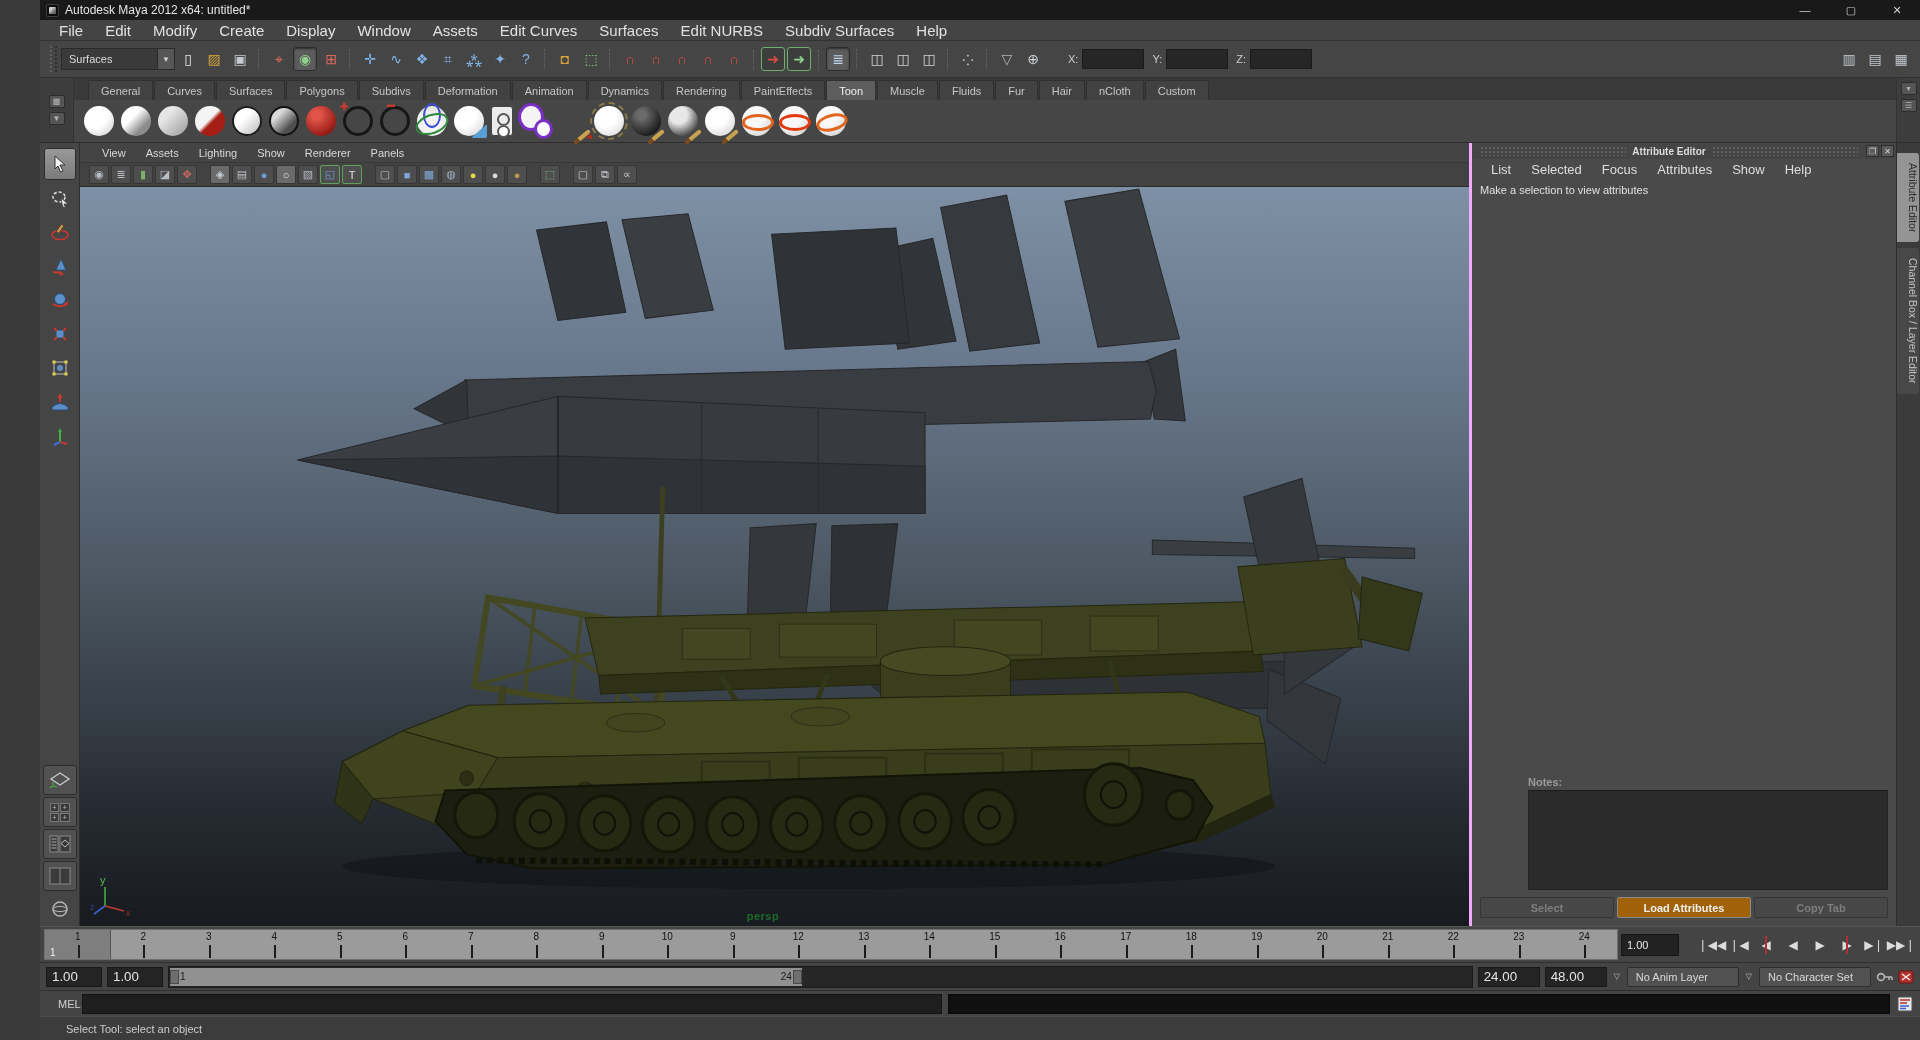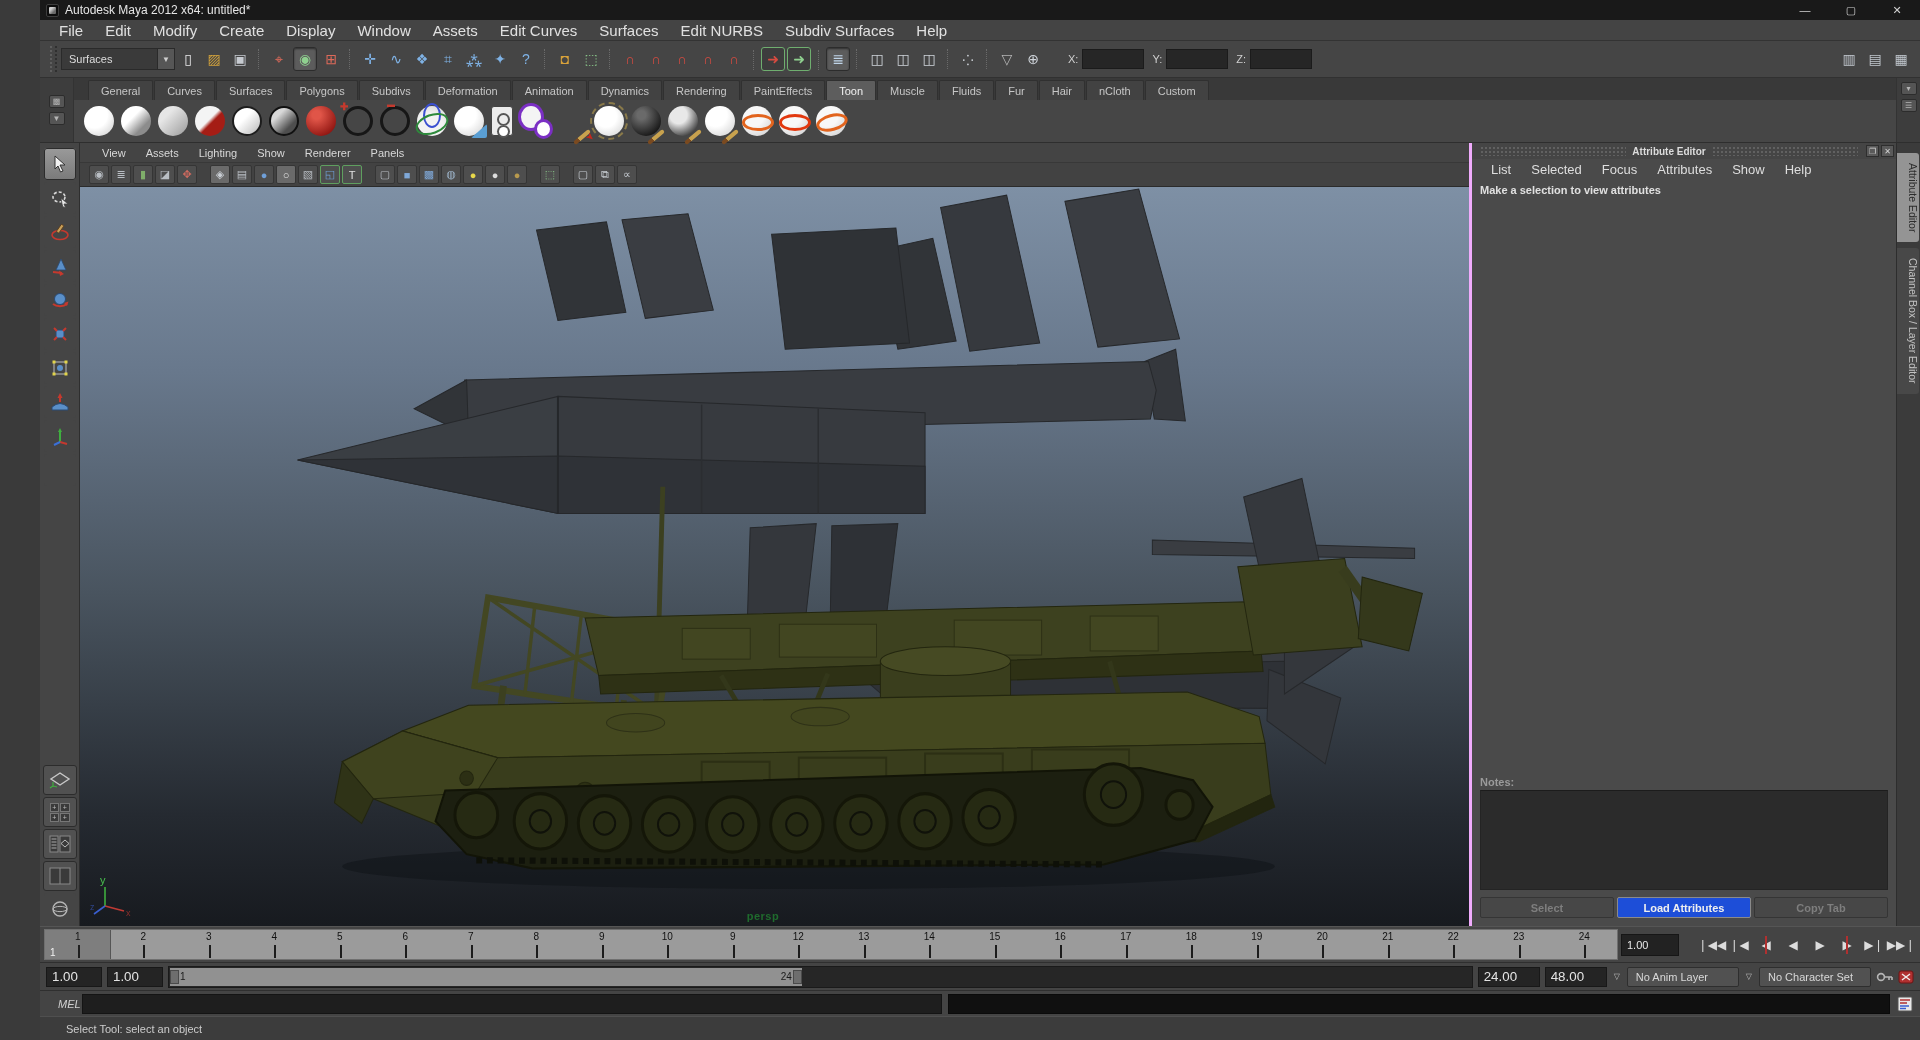--- a/index.html
+++ b/index.html
@@ -113,29 +113,29 @@
   
   .right-panel { width:424px; background:#4a4a4a; display:flex; flex-direction:column; flex:0 0 auto; }
   .ae-titlebar { height:16px; display:flex; align-items:center; background:#454545; padding:0 2px; }
   .ae-dots { flex:1; height:10px; margin:0 6px;
      background-image:radial-gradient(#616161 1px, transparent 1px); background-size:4px 4px; }
   .ae-title { font-size:10px; color:#dcdcdc; font-weight:bold; }
   .ae-winbtn { width:13px; height:12px; background:#5a5a5a; border:1px solid #2e2e2e; color:#d5d5d5; font-size:8px;
      display:flex; align-items:center; justify-content:center; margin-left:2px; }
   .ae-menubar { height:20px; display:flex; align-items:center; padding-left:10px; gap:2px; background:#4a4a4a; }
   .ae-menubar .menu-item { padding:0 9px; color:#dedede; font-size:13px; }
-  .ae-message { padding:5px 8px; color:#e0e0e0; font-size:11px;font-weight:bold; }
+  .ae-message { padding:5px 8px; color:#e0e0e0; font-size:11px; }
   .ae-body { flex:1; }
-  .ae-notes { padding:0 8px; }
+  .ae-notes { padding:0 8px;margin-left:48px; }
   .ae-notes-label { color:#9b9b9b; font-weight:bold; font-size:11px; margin-bottom:2px; }
   .ae-notes textarea { width:100%; height:100px; background:#2b2b2b; border:1px solid #242424; border-top-color:#1c1c1c; resize:none; color:#ddd; }
   .ae-buttons { display:flex; gap:3px; padding:5px 8px 8px 8px;font-weight:bold; }
   .ae-buttons .btn { flex:1; height:21px; border-radius:2px; background:#474747; border:1px solid #353535;
      color:#7e7e7e; font-size:11px; display:flex; align-items:center; justify-content:center; }
-  .ae-buttons .btn.primary { background:#1d4ed8; border-color:#8a8a8a; color:#efefef; }
+  .ae-buttons .btn.primary { background:#a16207; border-color:#8a8a8a; color:#efefef; }
 
   
   .side-strip { width:24px; background:#3b3b3b; border-left:1px solid #2d2d2d; display:flex; flex-direction:column; padding-top:10px; flex:0 0 auto; }
   .side-tab { writing-mode:vertical-rl; padding:10px 0; text-align:center; font-size:10.5px; border-radius:0 3px 3px 0;
      margin-bottom:6px; width:22px; }
   .side-tab.active { background:#949494; color:#2c2c2c; }
   .side-tab.inactive { background:#484848; color:#c2c2c2; }
 
   
   .timeline-row { height:36px; background:#444; display:flex; align-items:stretch; flex:0 0 auto; border-top:1px solid #555; }
@@ -160,21 +160,21 @@
   .range-bar { position:absolute; left:1px; top:1px; bottom:1px; width:48.5%; background:#919191; display:flex; align-items:center; justify-content:space-between; padding:0 10px; color:#1b1b1b; font-size:10px; }
   .range-bar::before, .range-bar::after { content:""; position:absolute; top:2px; bottom:2px; width:7px; background:#6e6e6e; border:1px solid #4a4a4a; }
   .range-bar::before { left:0; } .range-bar::after { right:0; }
   .dd-arrow { color:#bcbcbc; font-size:8px; padding:0 2px; }
   .pill { height:20px; background:#515151; border:1px solid #2e2e2e; border-radius:2px; color:#d8d8d8;
      display:flex; align-items:center; padding:0 8px; min-width:112px; }
   .range-icons { display:flex; align-items:center; gap:4px; }
 
   
   .command-row { height:26px; background:#444; display:flex; align-items:center; padding:0 6px; gap:6px; flex:0 0 auto; border-top:1px solid #2f2f2f; }
-  .command-row .cmd-label { color:#d0d0d0; width:30px; padding-left:12px;font-style:italic; }
+  .command-row .cmd-label { color:#d0d0d0; width:30px; padding-left:12px; }
   .cmd-input { width:860px; height:20px; background:#1e1e1e; border:1px solid #141414; color:#ddd; padding:0 5px; }
   .cmd-result { flex:1; height:20px; background:#101010; border:1px solid #0a0a0a; }
   .help-row { height:24px; background:#3c3c3c; border-top:1px solid #4f4f4f; display:flex; align-items:center; padding-left:26px; flex:0 0 auto; }
   .help-row .help-text { color:#cccccc; font-size:11px; }
 
   .icon-svg { display:block; }
 </style>
 </head>
 <body>
 

